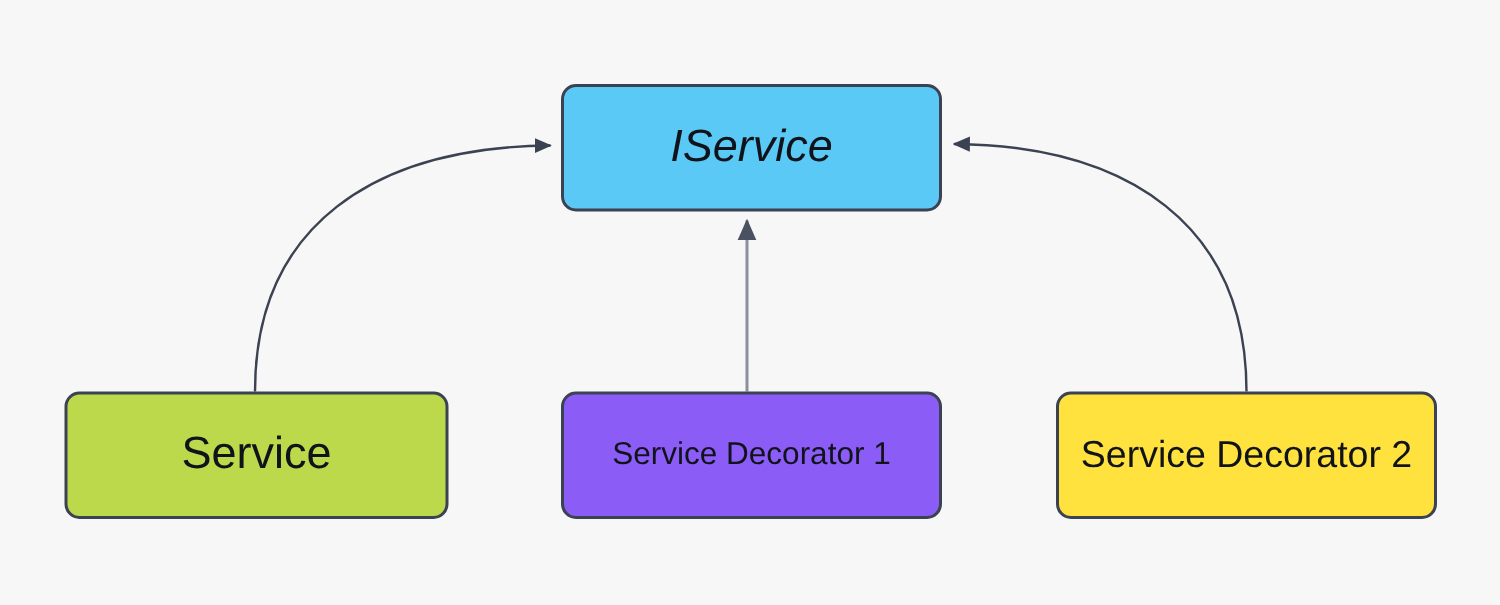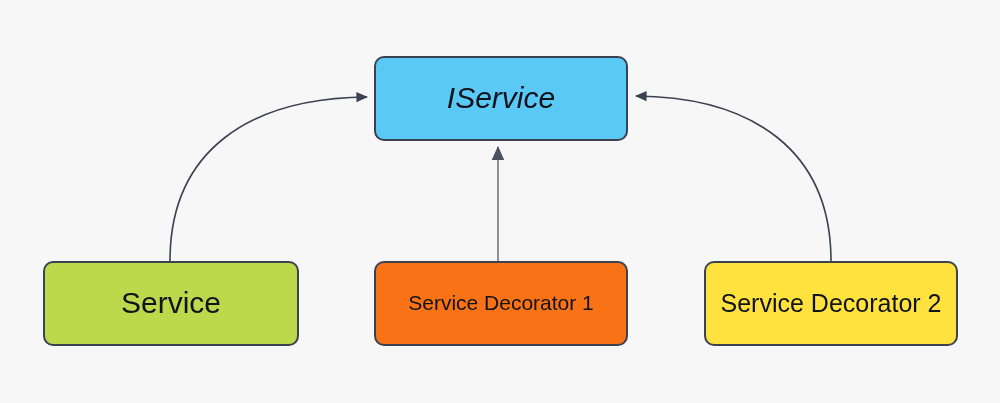--- a/index.html
+++ b/index.html
@@ -58,21 +58,21 @@
     width: 256px;
     height: 85px;
     background: #bcd94c;
     font-size: 30px;
   }
   #node-decorator-1 {
     left: 374px;
     top: 261px;
     width: 254px;
     height: 85px;
-    background: #f97316;
+    background: #8b5cf6;
     font-size: 21px;
     justify-content: center;
   }
   #node-decorator-2 {
     left: 704px;
     top: 261px;
     width: 254px;
     height: 85px;
     background: #ffe23d;
     font-size: 25px;

